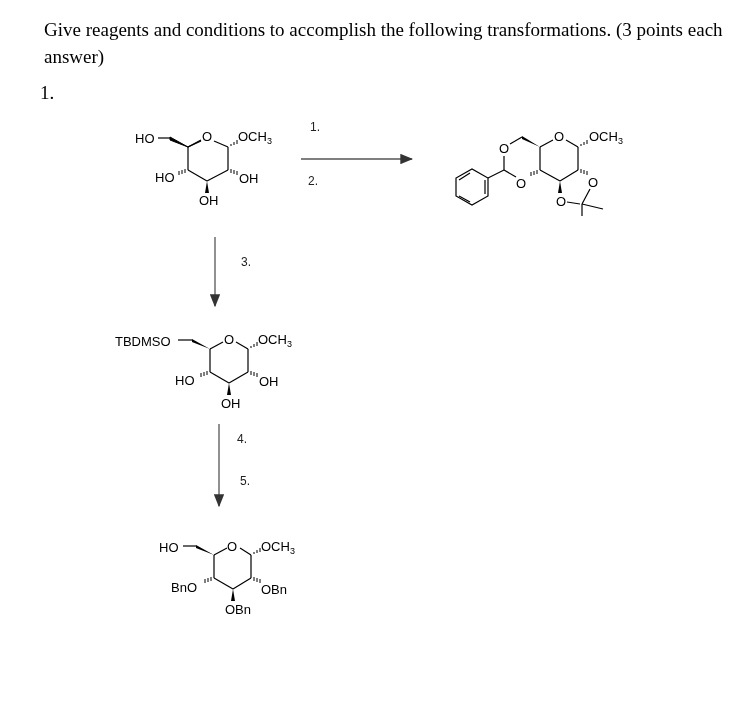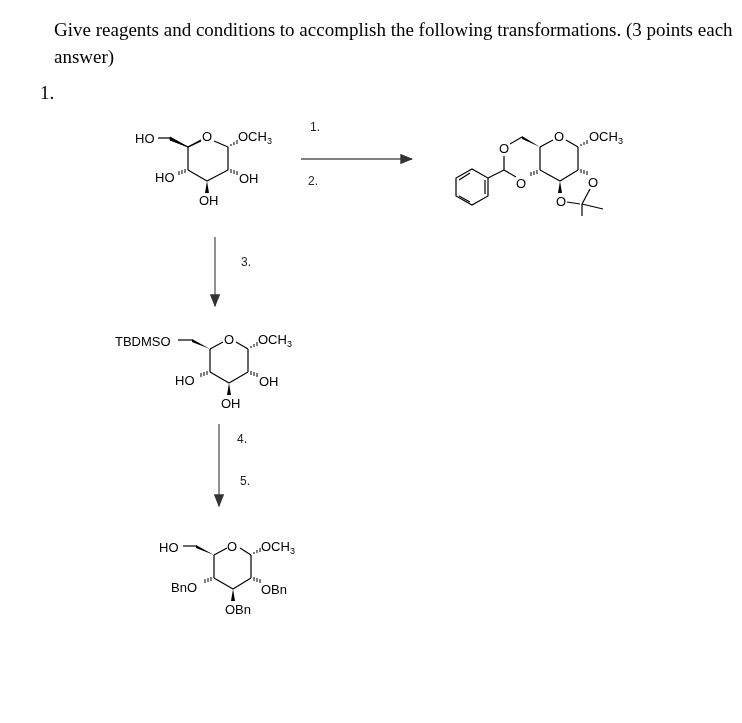--- a/index.html
+++ b/index.html
@@ -1,18 +1,18 @@
 <!DOCTYPE html>
 <html><head>
 <meta charset="utf-8">
 <style>
   html, body { margin: 0; padding: 0; background: #ffffff; }
   body { width: 742px; height: 723px; position: relative; overflow: hidden; }
   .question {
-    position: absolute; left: 54px; top: 16px; width: 680px;
+    position: absolute; left: 44px; top: 16px; width: 680px;
     font-family: "Liberation Serif", serif; font-size: 19px; line-height: 27px; color: #000;
   }
   .qnum {
     position: absolute; left: 40px; top: 82px;
     font-family: "Liberation Serif", serif; font-size: 19px; color: #000;
   }
   svg.scheme { position: absolute; left: 0; top: 0; }
   .lbl { font-family: "Liberation Sans", sans-serif; font-size: 13px; fill: #000; }
   .sub { font-family: "Liberation Sans", sans-serif; font-size: 9px; fill: #000; }
   .step { font-family: "Liberation Sans", sans-serif; font-size: 12px; fill: #222; }

